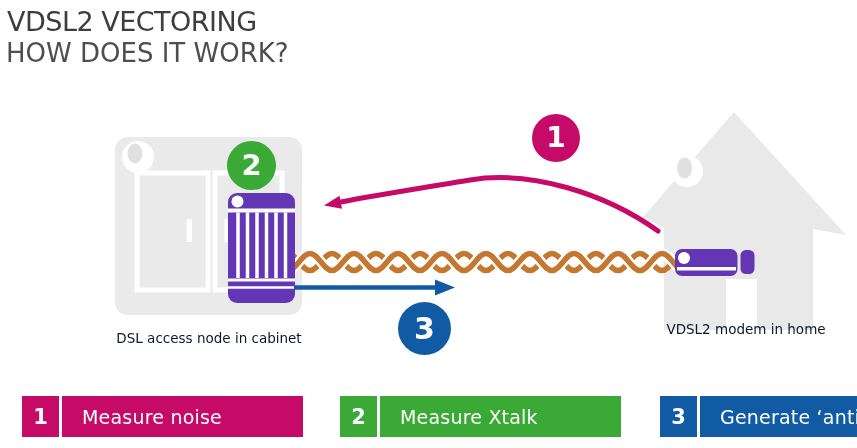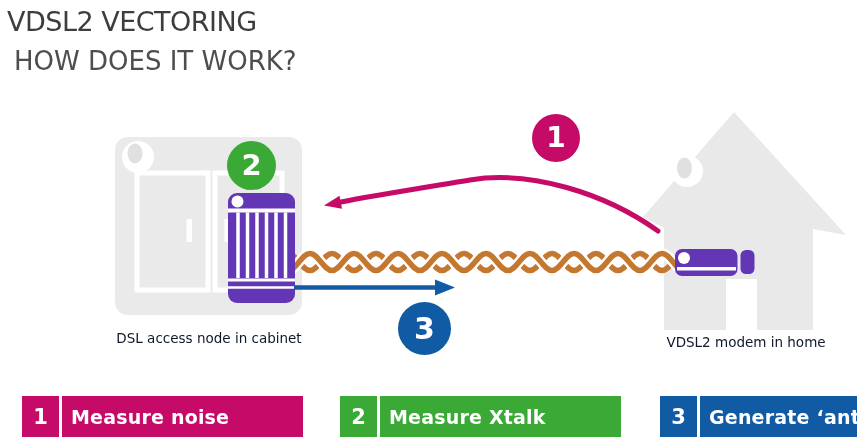--- a/index.html
+++ b/index.html
@@ -6,51 +6,51 @@
   .stage{
     position:relative;width:857px;height:448px;background:#ffffff;
     overflow:hidden;font-family:"DejaVu Sans",sans-serif;
   }
   
   .title{
     position:absolute;left:7px;top:6px;margin:0;
     font-size:27px;font-weight:normal;letter-spacing:-0.5px;color:#3d3d3d;
   }
   .subtitle{
-    position:absolute;left:6px;top:38px;margin:8px;
+    position:absolute;left:6px;top:38px;margin:0;
     font-size:26px;font-weight:normal;letter-spacing:0px;color:#4e4e4e;
   }
   
   .diagram{position:absolute;left:0;top:0;width:857px;height:448px;}
   
   .badge{
     position:absolute;border-radius:50%;color:#fff;font-weight:bold;
     display:flex;align-items:center;justify-content:center;line-height:1;
   }
   .badge-1{left:532px;top:114px;width:48px;height:48px;background:#c60a67;font-size:28px;}
   .badge-2{left:227px;top:141px;width:49px;height:49px;background:#3aa935;font-size:29px;}
   .badge-3{left:398px;top:302px;width:53px;height:53px;background:#115ba5;font-size:30px;}
   
   .caption{
     position:absolute;font-size:13.5px;color:#0f172a;text-align:center;width:220px;
   }
   .caption-cabinet{left:99px;top:330px;}
-  .caption-modem{left:636px;top:334px;}
+  .caption-modem{left:636px;top:321px;}
   
   .legend-bar{
     position:absolute;top:396px;height:41px;width:281px;
     display:flex;align-items:stretch;color:#fff;
   }
   .legend-bar .num{
     width:37px;display:flex;align-items:center;justify-content:center;
     font-size:21px;font-weight:bold;border-right:3px solid #ffffff;
   }
   .legend-bar .lbl{
-    display:flex;align-items:center;padding-left:9px;
-    font-size:19px;font-weight:bold;letter-spacing:0.2px;white-space:nowrap;
+    display:flex;align-items:center;padding-left:20px;
+    font-size:19px;font-weight:normal;letter-spacing:0.2px;white-space:nowrap;
   }
   .legend-1{left:22px;background:#c60a67;}
   .legend-2{left:340px;background:#3aa935;}
   .legend-3{left:660px;background:#115ba5;}
 </style>
 </head>
 <body>
 
 <div class="stage">
 

